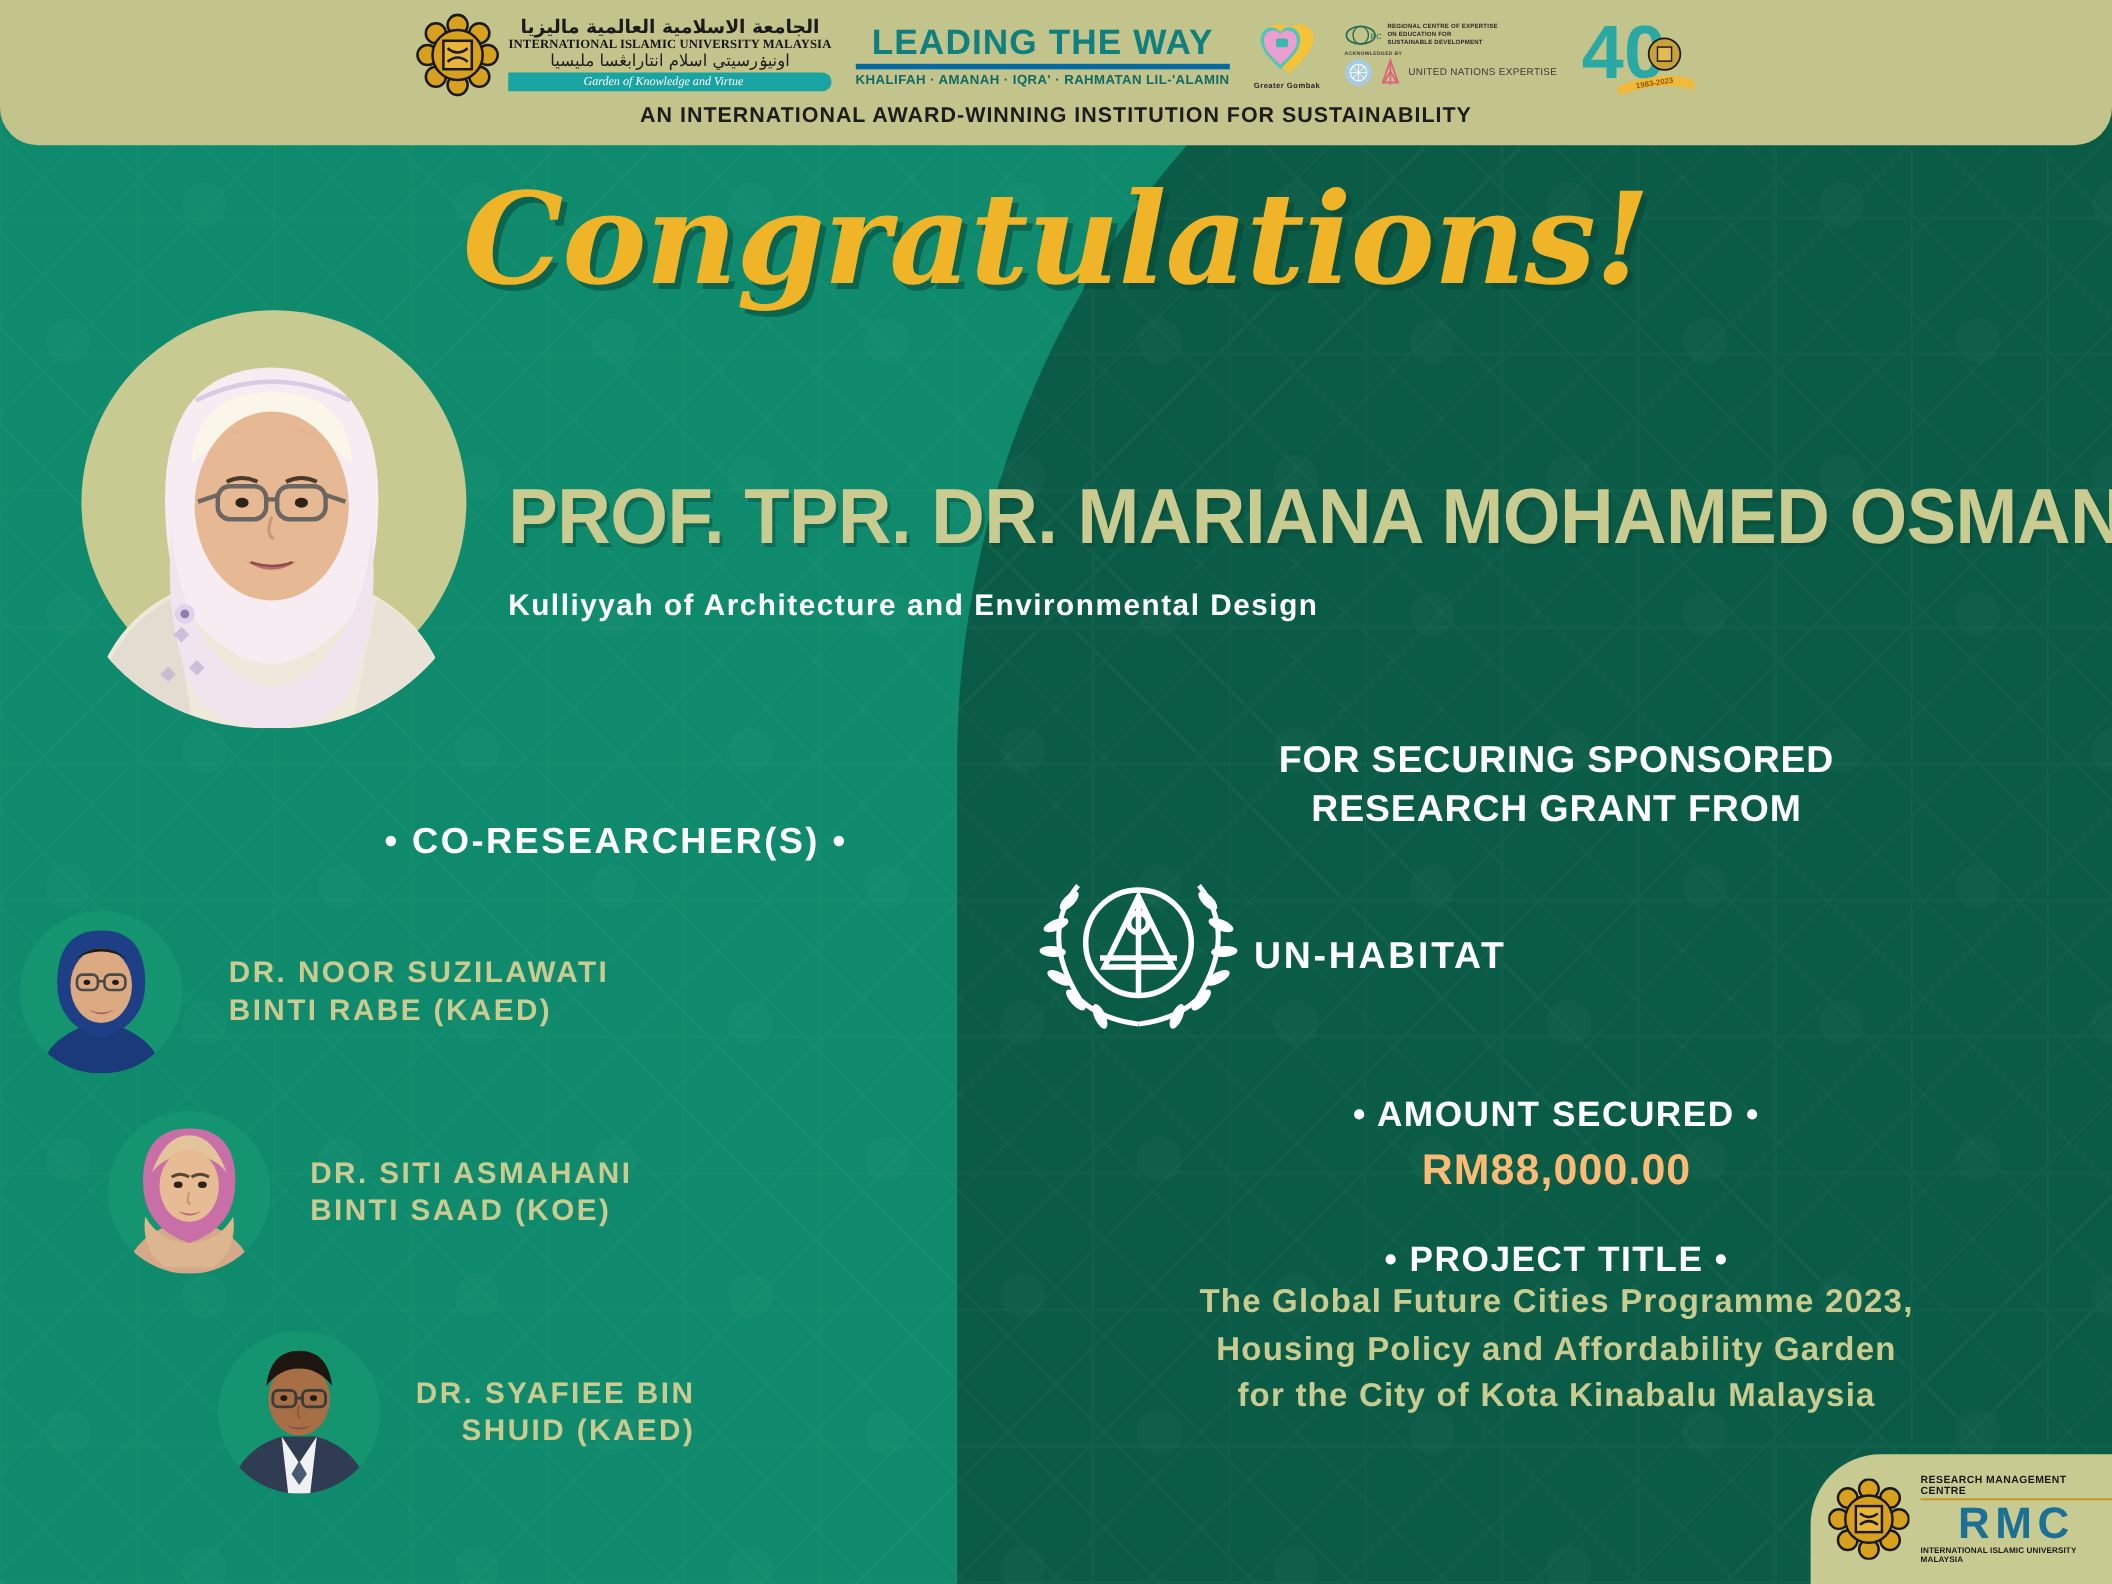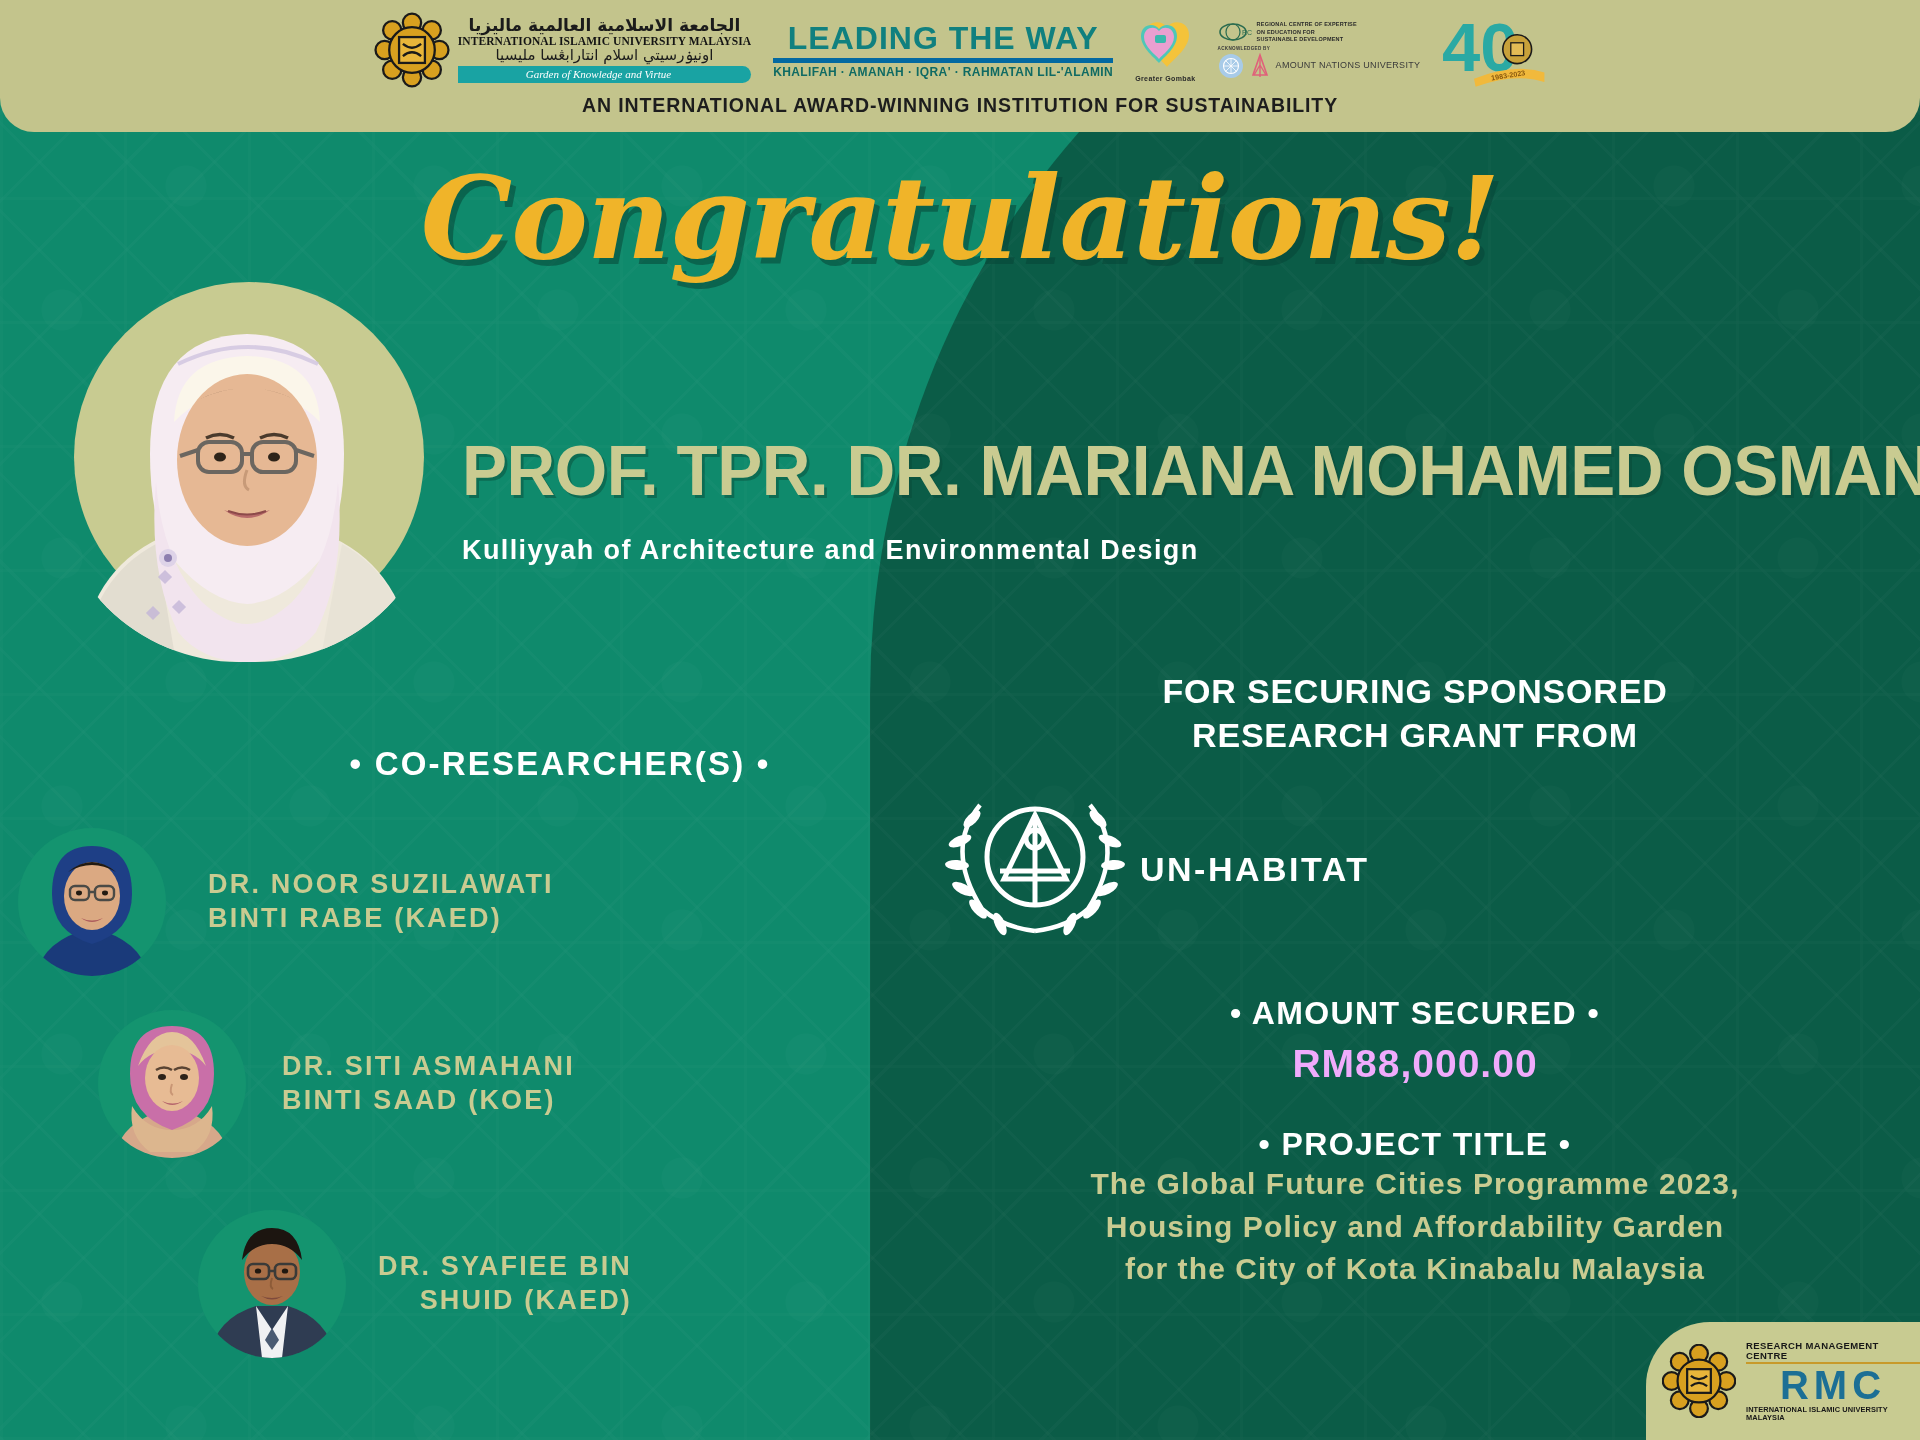--- a/index.html
+++ b/index.html
@@ -123,21 +123,21 @@
   #co-2 .co-name{margin-left:32px;text-align:right;}
 
   
   .right-col{position:absolute;left:930px;top:670px;width:970px;text-align:center;z-index:10;}
   .for-securing{
     font-size:34px;font-weight:800;color:#ffffff;letter-spacing:.8px;line-height:1.28;
   }
   .unh{margin-top:22px;display:flex;flex-direction:row;align-items:center;}
   .unh-name{font-size:34px;font-weight:600;color:#fff;letter-spacing:2.5px;margin-top:4px;}
   .label-dot{font-size:32px;font-weight:800;color:#ffffff;letter-spacing:1.4px;}
-  .amount-val{font-size:39px;font-weight:700;color:#f0abfc;letter-spacing:1px;margin-top:10px;}
+  .amount-val{font-size:39px;font-weight:700;color:#fdba74;letter-spacing:1px;margin-top:10px;}
   .proj-block{margin-top:40px;}
   .proj-line{font-size:30px;font-weight:700;color:#c9cb91;letter-spacing:1.1px;line-height:1.42;}
 
   
   .rmc-corner{
     position:absolute;right:0;bottom:0;width:258px;height:118px;
     background:#c8cb91;border-radius:64px 0 0 0;z-index:20;
     display:flex;align-items:center;justify-content:center;gap:10px;padding-left:16px;
   }
   .rmc-mark{width:74px;height:74px;flex:none;position:relative;}
@@ -218,21 +218,21 @@
         <div class="unu">
           <svg width="26" height="26" viewBox="0 0 26 26">
             <circle cx="13" cy="13" r="12" fill="#a8cbe8"></circle>
             <circle cx="13" cy="13" r="7.5" fill="none" stroke="#fff" stroke-width="1.1"></circle>
             <path d="M13 5.5v15 M5.5 13h15 M7.8 7.8 18.2 18.2 M18.2 7.8 7.8 18.2" stroke="#fff" stroke-width=".8"></path>
           </svg>
           <svg width="22" height="26" viewBox="0 0 22 26">
             <path d="M11 2 L18 22 H4 Z" fill="none" stroke="#e0607a" stroke-width="1.6"></path>
             <path d="M11 2 L11 24 M11 12 L5 22 M11 12 L17 22" stroke="#e0607a" stroke-width="1.4"></path>
           </svg>
-          <div class="unu-txt">AMOUNT NATIONS UNIVERSITY</div>
+          <div class="unu-txt">UNITED NATIONS EXPERTISE</div>
         </div>
       </div>
 
       <div class="forty">
         <svg viewBox="0 0 130 92" width="104" height="74">
           <text x="0" y="72" font-family="Liberation Sans" font-size="86" font-weight="800" fill="#2aa9a4">40</text>
           <circle cx="94" cy="45" r="18" fill="#c8a13a" stroke="#1a1a1a" stroke-width="2"></circle>
           <rect x="86" y="37" width="16" height="16" fill="#e3bb55" stroke="#1a1a1a" stroke-width="1.6"></rect>
           <path d="M40 82 Q90 62 128 74 L128 86 Q90 74 42 92 Z" fill="#f1b93c"></path>
           <text x="62" y="84" font-family="Liberation Sans" font-size="9" font-weight="700" fill="#8a5a10" transform="rotate(-9 62 84)">1983-2023</text>

